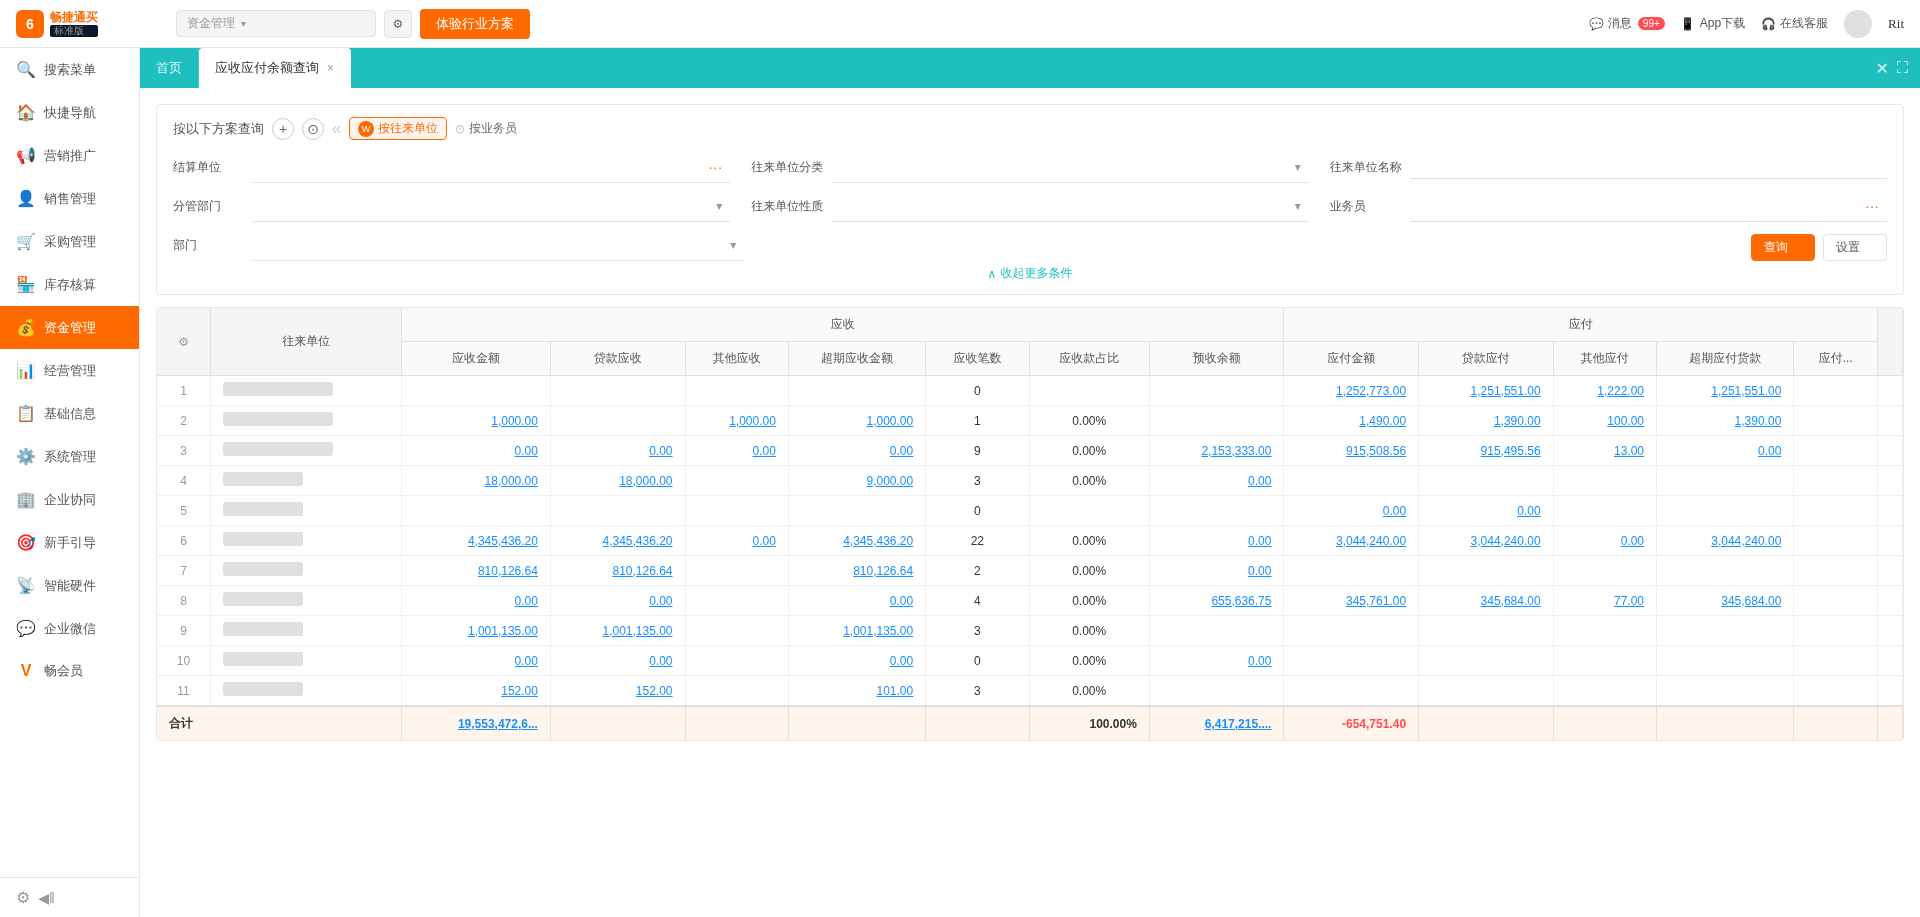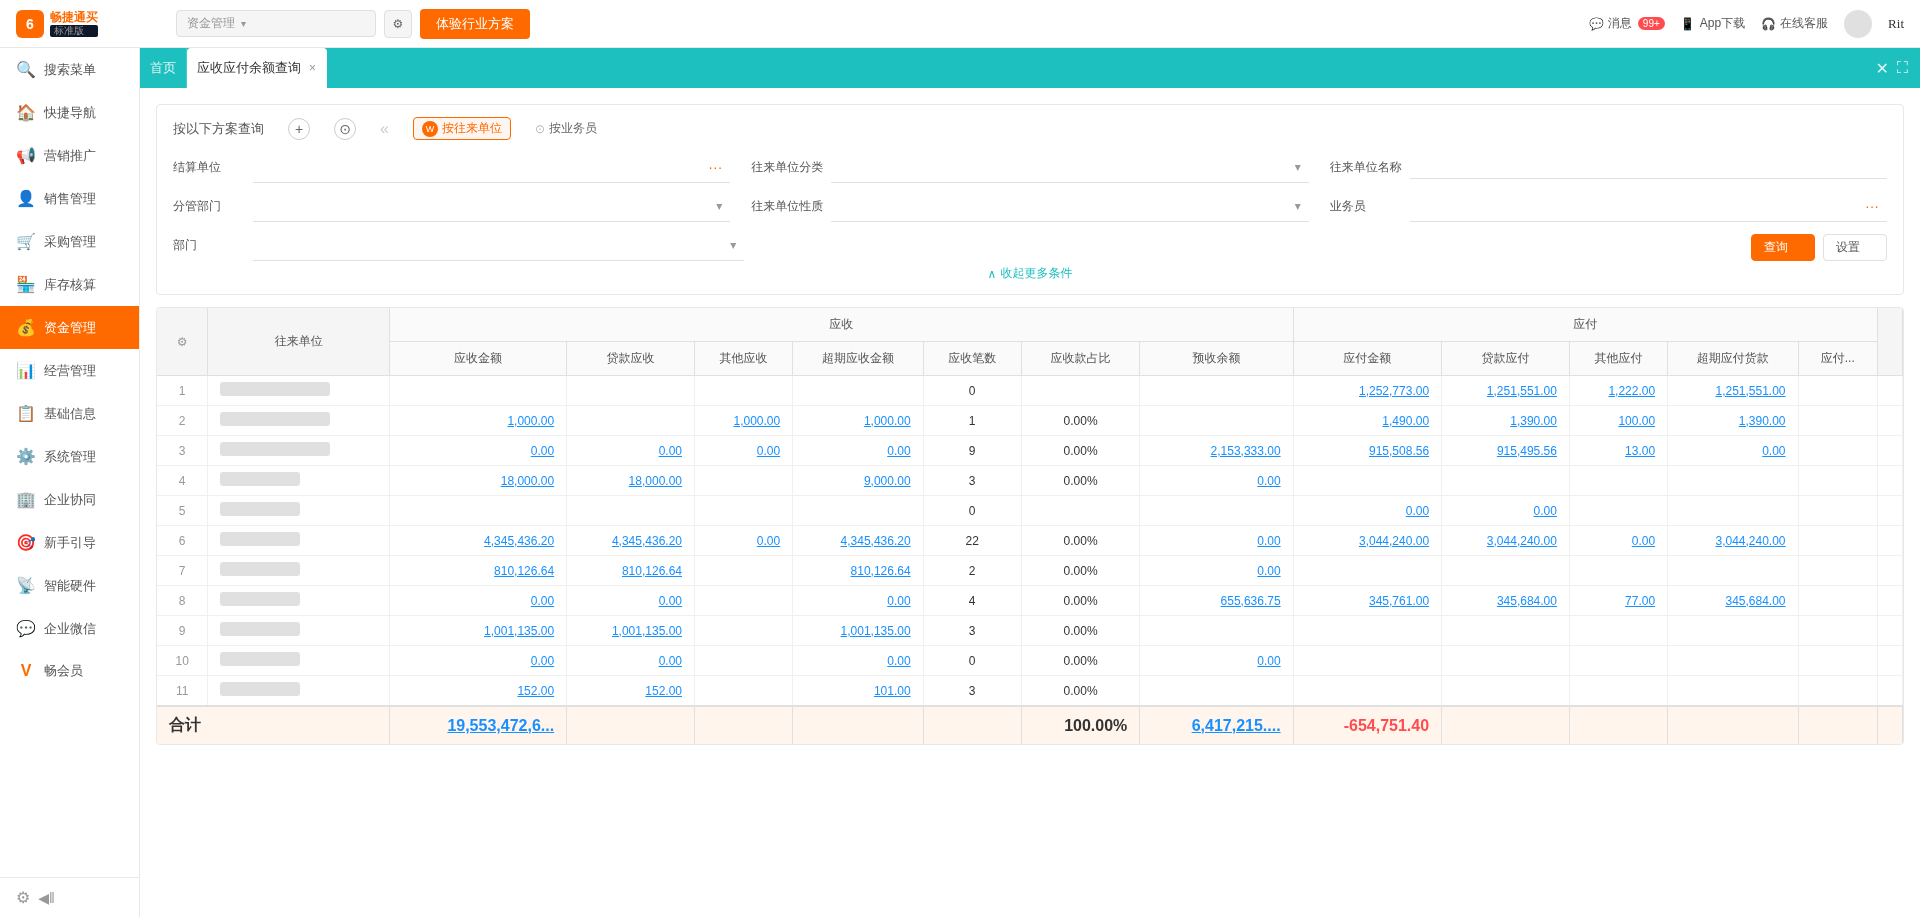--- a/index.html
+++ b/index.html
@@ -136,21 +136,21 @@
     .tab-bar {
       background: #1dbfbf;
       display: flex;
       align-items: stretch;
       height: 40px;
       position: relative;
     }
     .tab {
       display: flex;
       align-items: center;
-      padding: 0 10px;
+      padding: 0 16px;
       cursor: pointer;
       font-size: 13px;
       color: rgba(255,255,255,0.85);
       border-right: 1px solid rgba(255,255,255,0.2);
     }
     .tab.home { background: transparent; }
     .tab.active {
       background: #fff;
       color: #333;
       border-radius: 4px 4px 0 0;
@@ -219,21 +219,21 @@
     .filter-area {
       background: #fff;
       border: 1px solid #e8e8e8;
       border-radius: 4px;
       padding: 12px 16px;
       margin-bottom: 12px;
     }
     .filter-header {
       display: flex;
       align-items: center;
-      gap: 24px;
+      gap: 8px;
       margin-bottom: 12px;
     }
     .filter-label { font-size: 13px; color: #555; }
     .filter-add-btn, .filter-circle-btn {
       width: 22px; height: 22px;
       border: 1px solid #ccc;
       border-radius: 50%;
       display: flex; align-items: center; justify-content: center;
       cursor: pointer;
       font-size: 14px;
@@ -375,21 +375,21 @@
       text-align: center;
       background: #fafafa;
       font-weight: normal;
       color: #555;
     }
     tfoot tr td {
       background: #fff5ec;
       border-top: 2px solid #e0e0e0;
       border-right: 1px solid #e0e0e0;
       padding: 8px 12px;
-      font-size: 16px;
+      font-size: 12px;
       font-weight: bold;
       white-space: nowrap;
     }
     .scrollbar-col { width: 14px; min-width: 14px; }
 
     .blurred-cell {
       display: inline-block;
       background: #e0e0e0;
       border-radius: 3px;
       height: 14px;

